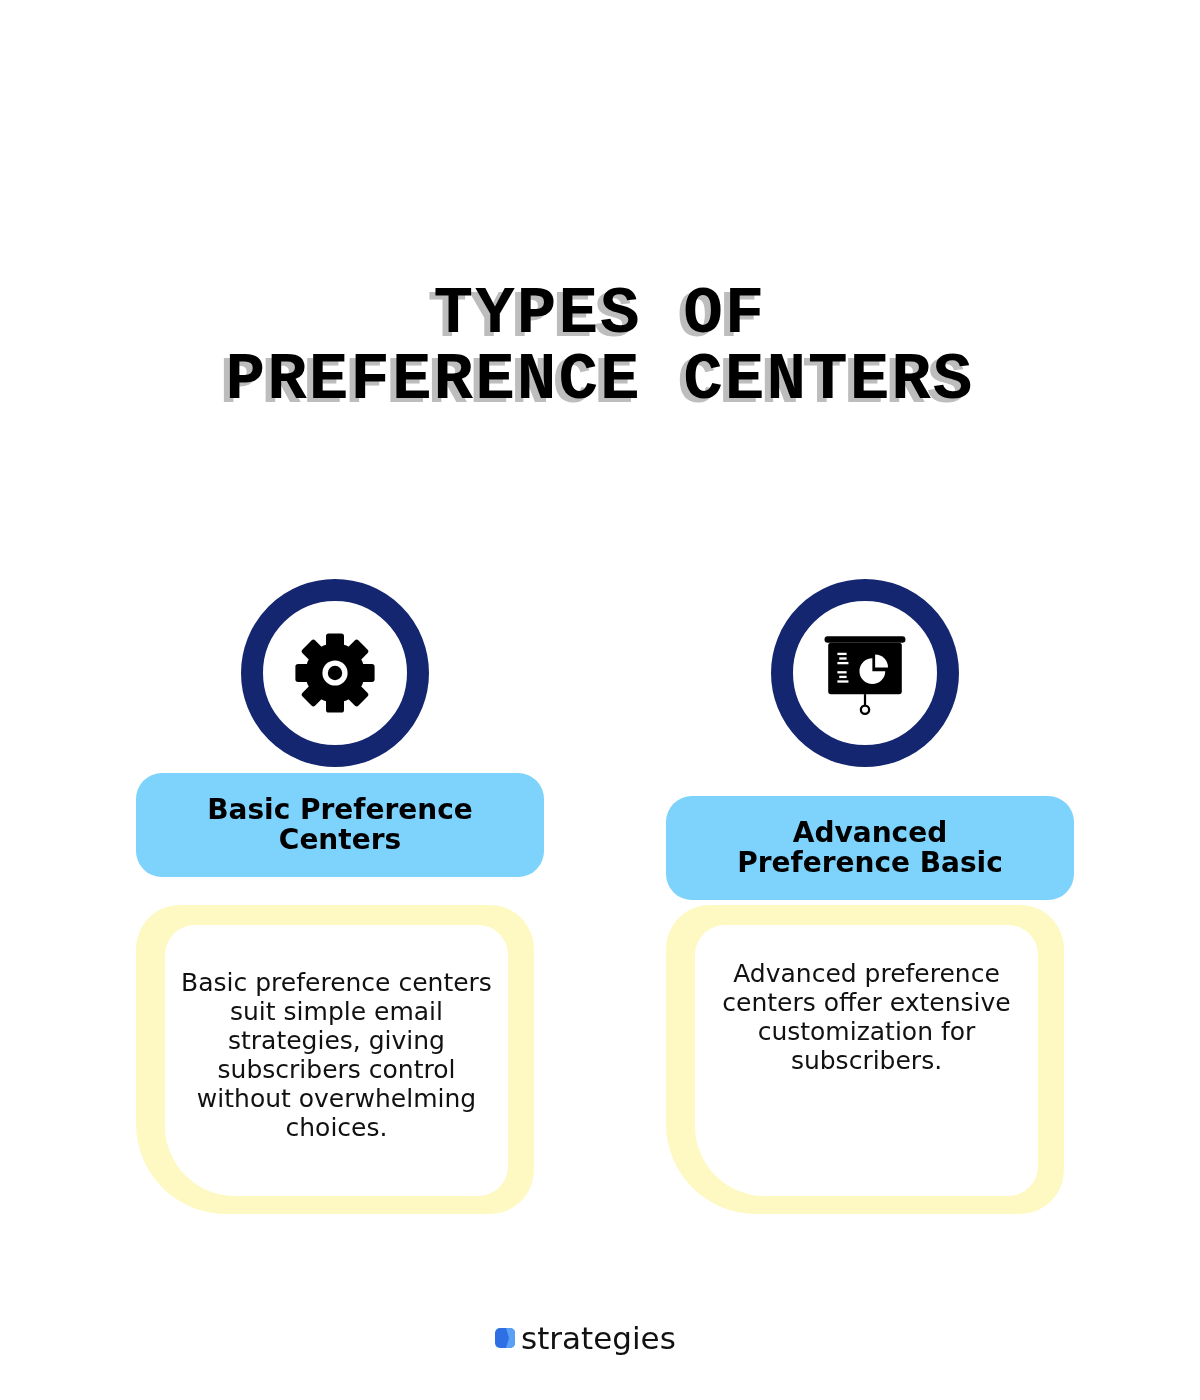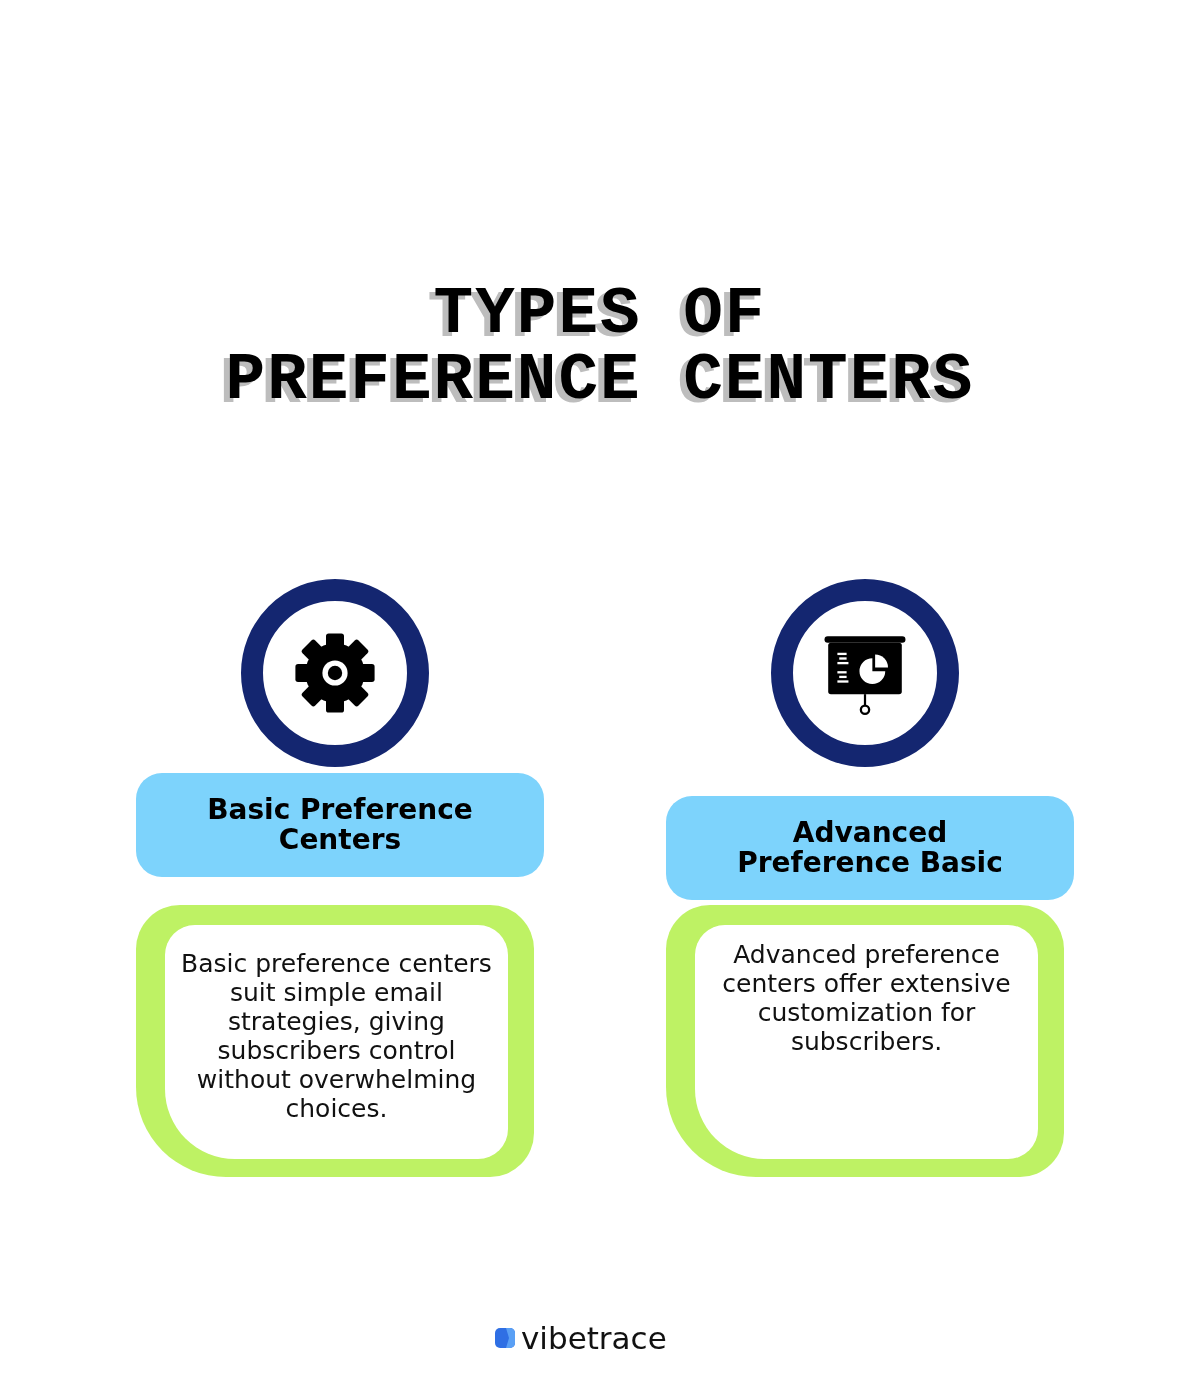--- a/index.html
+++ b/index.html
@@ -20,21 +20,21 @@
       display: flex; align-items: center; justify-content: center;
     }
     .ring svg { display: block; }
     .label {
       position: absolute; width: 408px; height: 104px; border-radius: 26px;
       background: #7dd3fc; display: flex; flex-direction: column; align-items: center; justify-content: center;
       font-family: "DejaVu Sans", sans-serif; font-weight: bold; font-size: 28px; line-height: 30px;
       text-align: center; color: #000;
     }
     .card {
-      position: absolute; width: 398px; height: 272px; background: #bef264;
+      position: absolute; width: 398px; height: 309px; background: #fef9c3;
       border-radius: 44px 44px 44px 90px; box-sizing: border-box;
     }
     .card-inner {
       position: absolute; left: 29px; top: 20px; right: 26px; bottom: 18px; background: #fff;
       border-radius: 30px 30px 30px 70px;
       display: flex; align-items: center; justify-content: center; text-align: center;
       font-family: "DejaVu Sans", sans-serif; font-size: 25px; line-height: 29px; color: #111;
       padding: 0 10px 12px 10px; box-sizing: border-box;
     }
     .logo {
@@ -110,14 +110,14 @@
   <div class="card-inner" style="padding-bottom:88px;">Advanced preference centers offer extensive customization for subscribers.</div>
 </div>
 
 <div class="logo">
   <span>
     <svg class="logo-mark" viewBox="0 0 22 22">
       <rect x="0" y="1" width="20" height="20" rx="5" fill="#2f6fe4"></rect>
       <path d="M11 1 h4 a5 5 0 0 1 5 5 v10 a5 5 0 0 1 -5 5 h-4 l3 -10 z" fill="#5aa0f5"></path>
     </svg>
   </span>
-  <span class="logo-text">vibetrace</span>
+  <span class="logo-text">strategies</span>
 </div>
 
 </body></html>

